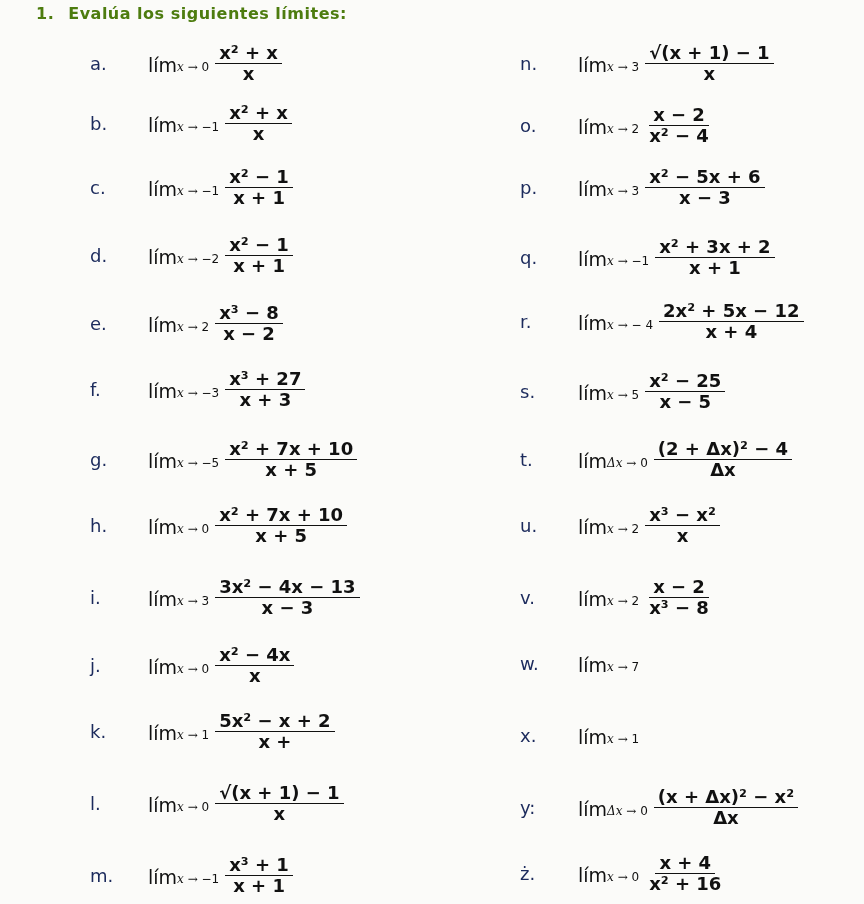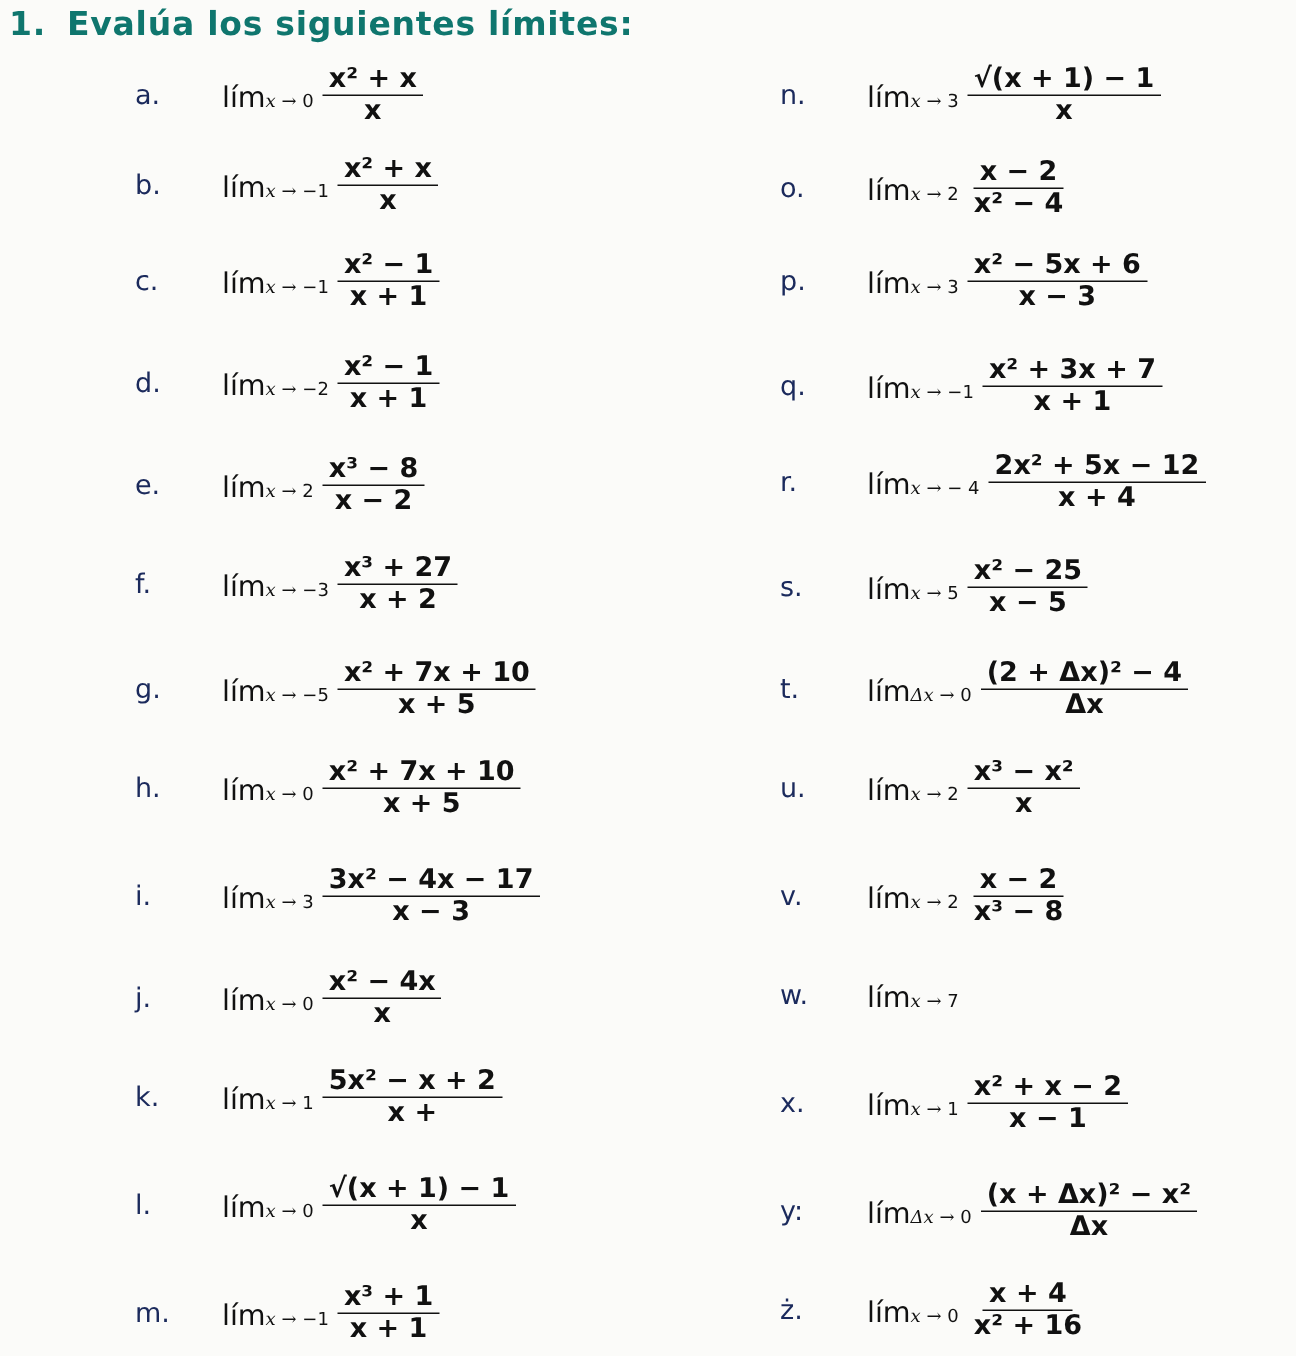--- a/index.html
+++ b/index.html
@@ -4,22 +4,22 @@
 <style>
   html, body { margin: 0; padding: 0; }
   body {
     width: 864px; height: 904px; overflow: hidden;
     background: #fbfbf9;
     font-family: "DejaVu Sans", sans-serif;
     color: #111;
     position: relative;
   }
   .title {
-    position: absolute; left: 6px; top: 4px;
-    font-size: 22px; font-weight: bold; color: #0f766e;
+    position: absolute; left: 36px; top: 4px;
+    font-size: 16px; font-weight: bold; color: #4d7c0f;
     letter-spacing: 0.5px;
   }
   .title .num { margin-right: 14px; }
   .item {
     position: absolute;
     display: flex; align-items: center;
     height: 50px;
   }
   .label {
     font-size: 18px; color: #1b2a5c;
@@ -109,21 +109,21 @@
     </span>
     </div>
     <div class="item" style="left: 90px; top: 364px;">
     <span class="label">f.</span>
     <span class="lim">
       <span class="word">lím</span>
       <span class="sub"><span>x</span> → <span class="n">−3</span></span>
     </span>
     <span class="frac">
       <span class="num">x³ + 27</span>
-      <span class="den">x + 2</span>
+      <span class="den">x + 3</span>
     </span>
     </div>
     <div class="item" style="left: 90px; top: 434px;">
     <span class="label">g.</span>
     <span class="lim">
       <span class="word">lím</span>
       <span class="sub"><span>x</span> → <span class="n">−5</span></span>
     </span>
     <span class="frac">
       <span class="num">x² + 7x + 10</span>
@@ -141,21 +141,21 @@
       <span class="den">x + 5</span>
     </span>
     </div>
     <div class="item" style="left: 90px; top: 572px;">
     <span class="label">i.</span>
     <span class="lim">
       <span class="word">lím</span>
       <span class="sub"><span>x</span> → <span class="n">3</span></span>
     </span>
     <span class="frac">
-      <span class="num">3x² − 4x − 17</span>
+      <span class="num">3x² − 4x − 13</span>
       <span class="den">x − 3</span>
     </span>
     </div>
     <div class="item" style="left: 90px; top: 640px;">
     <span class="label">j.</span>
     <span class="lim">
       <span class="word">lím</span>
       <span class="sub"><span>x</span> → <span class="n">0</span></span>
     </span>
     <span class="frac">
@@ -229,21 +229,21 @@
       <span class="den">x − 3</span>
     </span>
     </div>
     <div class="item" style="left: 520px; top: 232px;">
     <span class="label">q.</span>
     <span class="lim">
       <span class="word">lím</span>
       <span class="sub"><span>x</span> → <span class="n">−1</span></span>
     </span>
     <span class="frac">
-      <span class="num">x² + 3x + 7</span>
+      <span class="num">x² + 3x + 2</span>
       <span class="den">x + 1</span>
     </span>
     </div>
     <div class="item" style="left: 520px; top: 296px;">
     <span class="label">r.</span>
     <span class="lim">
       <span class="word">lím</span>
       <span class="sub"><span>x</span> → <span class="n">− 4</span></span>
     </span>
     <span class="frac">
@@ -300,24 +300,20 @@
     <span class="lim">
       <span class="word">lím</span>
       <span class="sub"><span>x</span> → <span class="n">7</span></span>
     </span>
     </div>
     <div class="item" style="left: 520px; top: 710px;">
     <span class="label">x.</span>
     <span class="lim">
       <span class="word">lím</span>
       <span class="sub"><span>x</span> → <span class="n">1</span></span>
-    </span>
-    <span class="frac">
-      <span class="num">x² + x − 2</span>
-      <span class="den">x − 1</span>
     </span>
     </div>
     <div class="item" style="left: 520px; top: 782px;">
     <span class="label">y:</span>
     <span class="lim">
       <span class="word">lím</span>
       <span class="sub"><span>Δx</span> → <span class="n">0</span></span>
     </span>
     <span class="frac">
       <span class="num">(x + Δx)² − x²</span>

